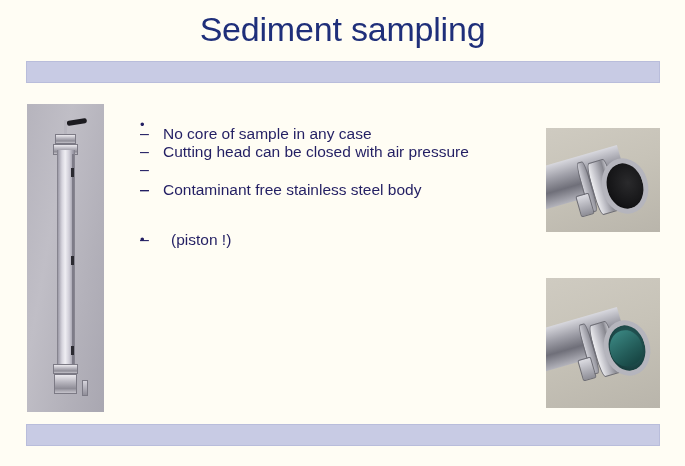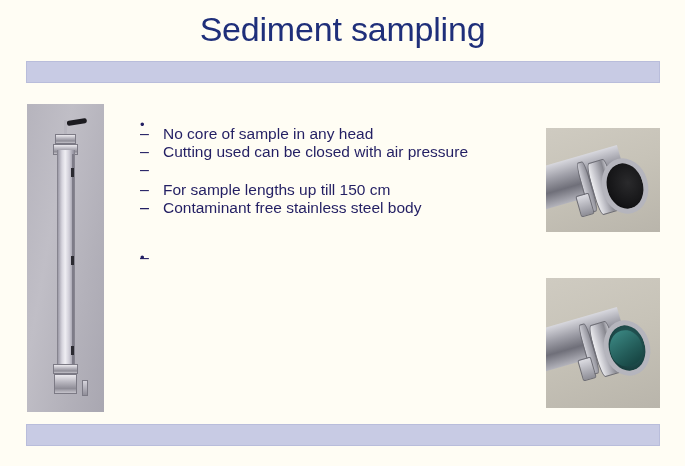--- a/index.html
+++ b/index.html
@@ -274,23 +274,24 @@
     <div class="barrel"></div>
     <div class="clamp-ring2"></div>
     <div class="clamp-ring"></div>
     <div class="mouth"></div>
     <div class="mouth-flap"></div>
     <div class="latch"></div>
   </div>
 
   <div id="body-text">
       <div class="line bullet"><span class="marker">•</span></div>
-      <div class="line dash" style="margin-top: 9px;"><span class="marker">–</span><span class="line-text"><span>No core of sample in </span><b>any</b><span> head</span></span></div>
-      <div class="line dash"><span class="marker">–</span><span class="line-text"><span>Cutting used can be closed with air pressure</span></span></div>
+      <div class="line dash" style="margin-top: 9px;"><span class="marker">–</span><span class="line-text"><span>No core of sample in </span><b>any</b><span> case</span></span></div>
+      <div class="line dash"><span class="marker">–</span><span class="line-text"><span>Cutting head can be closed with air pressure</span></span></div>
       <div class="line dash"><span class="marker">–</span></div>
-      <div class="line dash" style="margin-top: 20px;"><span class="marker">–</span><span class="line-text"><span>For sample lengths up till 150 cm</span></span></div>
+      <div class="line dash" style="margin-top: 20px;"><span class="marker">–</span></div>
       <div class="line dash"><span class="marker">–</span></div>
       <div class="line dash"><span class="marker">–</span><span class="line-text"><span>Contaminant free stainless steel body</span></span></div>
       <div class="line bullet" style="margin-top: 32px;"><span class="marker">•</span></div>
       <div class="line dash" style="margin-top: 9px;"><span class="marker">–</span></div>
+      <div class="line cont"><span class="marker"></span><span class="line-text"><span>(piston !)</span></span></div>
     </div>
 
 </div>
 
 </body></html>

